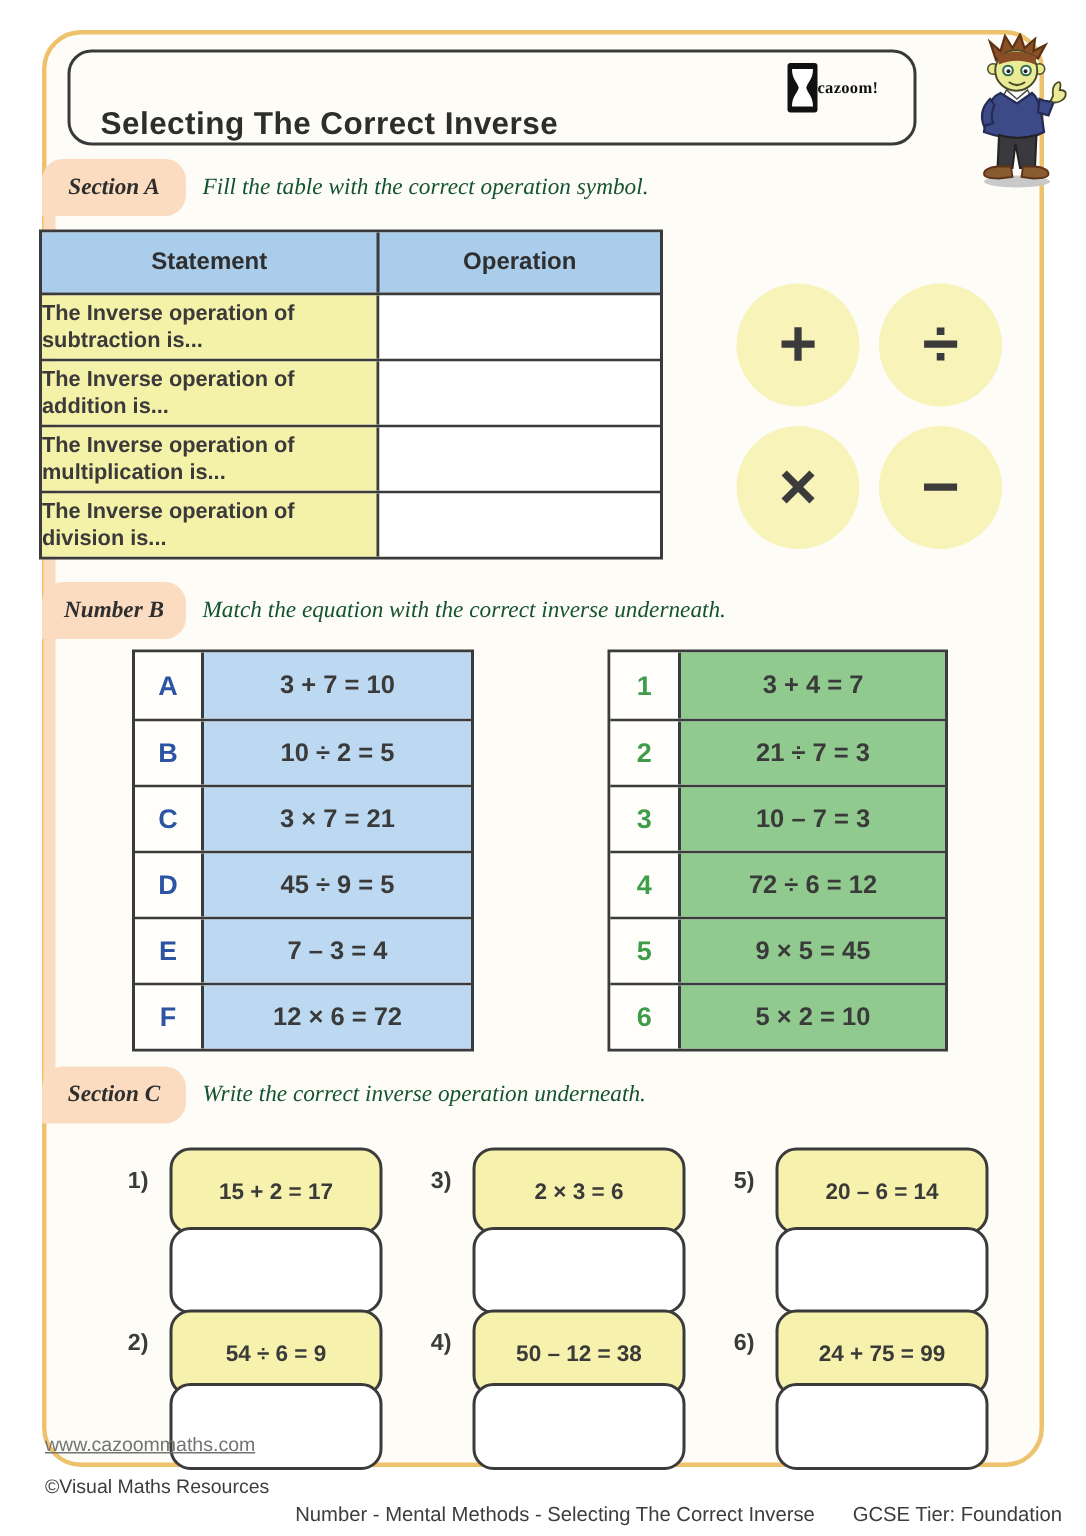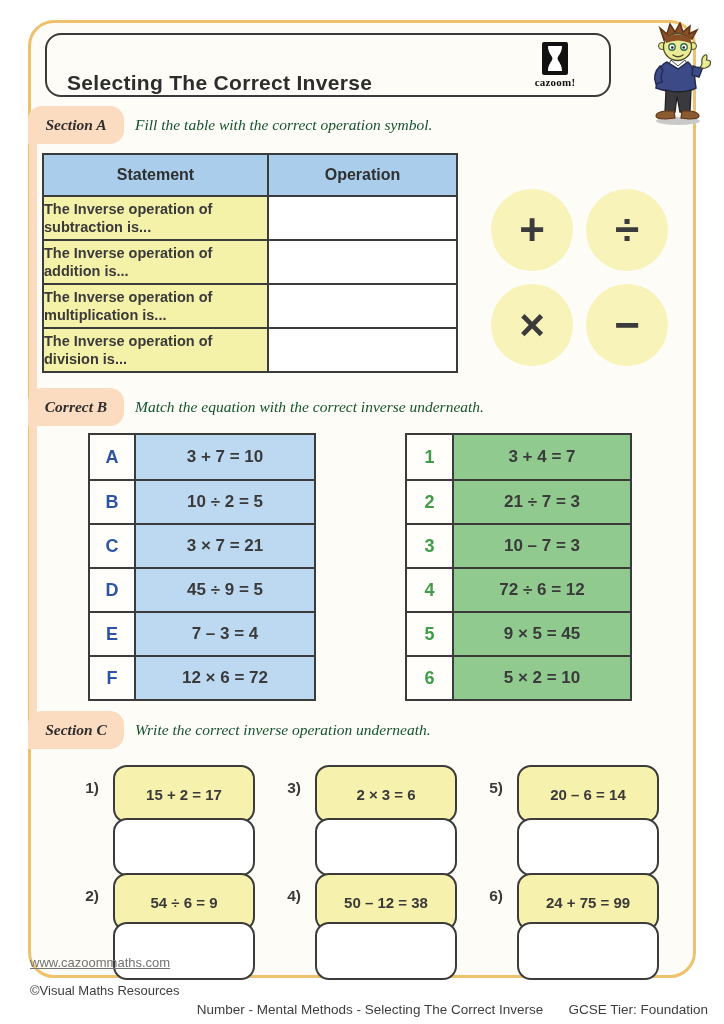--- a/index.html
+++ b/index.html
@@ -8,34 +8,34 @@
 
   .page-frame { position:absolute; left:28px; top:20px; width:668px; height:958px;
     border:3px solid #eec26d; border-radius:26px; background:#fdfcf7; }
 
   .peach-strip { position:absolute; left:29px; top:122px; width:8px; height:626px; background:#fbdcc1; }
 
   .title-box { position:absolute; left:45px; top:33px; width:566px; height:64px;
     border:2.5px solid #3a3a3a; border-radius:16px; background:#fdfcf6; }
   .title-text { position:absolute; left:20px; top:18px; height:100%; display:flex; align-items:center;
     font-size:21px; font-weight:bold; color:#2d2d2d; letter-spacing:0.3px; }
-  .logo { position:absolute; right:24px; top:7px; width:60px; display:flex; flex-direction:column; align-items:center; }
+  .logo { position:absolute; right:24px; top:7px; width:60px; display:flex; flex-direction:row; align-items:center; }
   .logo-square { width:26px; height:33px; background:#111; border-radius:2px; display:flex; align-items:center; justify-content:center; }
   .logo-word { font-size:11px; font-weight:bold; color:#111; font-family:"Liberation Serif", serif; letter-spacing:0.2px; margin-top:1px; }
 
   .character { position:absolute; left:636px; top:22px; width:86px; height:104px; }
 
   .section-pill { position:absolute; left:28px; width:96px; height:38px; background:#fbdcc1;
     border-radius:14px 14px 14px 0; display:flex; align-items:center; justify-content:center;
     font-family:"Liberation Serif", serif; font-style:italic; font-weight:bold; font-size:15.5px; color:#2e2e2e; }
   .instruction { position:absolute; left:135px; height:38px; display:flex; align-items:center;
     font-family:"Liberation Serif", serif; font-style:italic; font-size:15.5px; color:#14532d; }
 
   
-  .tableA { position:absolute; left:42px; top:153px; width:416px; border:2px solid #3b3b3b; border-collapse:collapse; }
+  .tableA { position:absolute; left:26px; top:153px; width:416px; border:2px solid #3b3b3b; border-collapse:collapse; }
   .tableA .hdr { display:flex; height:40px; background:#a9cdeb; }
   .tableA .hdr > div { display:flex; align-items:center; justify-content:center; font-weight:bold; font-size:16px; color:#2f2f2f; }
   .tableA .row { display:flex; height:44px; border-top:2px solid #3b3b3b; }
   .col-stmt { width:225px; border-right:2px solid #3b3b3b; }
   .col-op   { width:187px; }
   .stmt-cell { width:225px; background:#f4f1a8; border-right:2px solid #3b3b3b;
     display:flex; flex-direction:column; align-items:flex-start; justify-content:center;
     font-weight:bold; font-size:14.5px; color:#3a3a3a; line-height:18px; text-align:center; }
   .op-cell { width:187px; background:#ffffff; }
 
@@ -157,21 +157,21 @@
     </div>
   </div>
 
   <div class="circles">
     <div class="circle">+</div>
     <div class="circle">÷</div>
     <div class="circle">×</div>
     <div class="circle">−</div>
   </div>
 
-  <div class="section-pill" style="top:388px">Correct B</div>
+  <div class="section-pill" style="top:388px">Number B</div>
   <div class="instruction" style="top:388px">Match the equation with the correct inverse underneath.</div>
 
   <div class="match-table" id="tableL">
     <div class="mrow">
       <div class="key-cell">A</div>
       <div class="eq-cell">3 + 7 = 10</div>
     </div>
     <div class="mrow">
       <div class="key-cell">B</div>
       <div class="eq-cell">10 ÷ 2 = 5</div>

